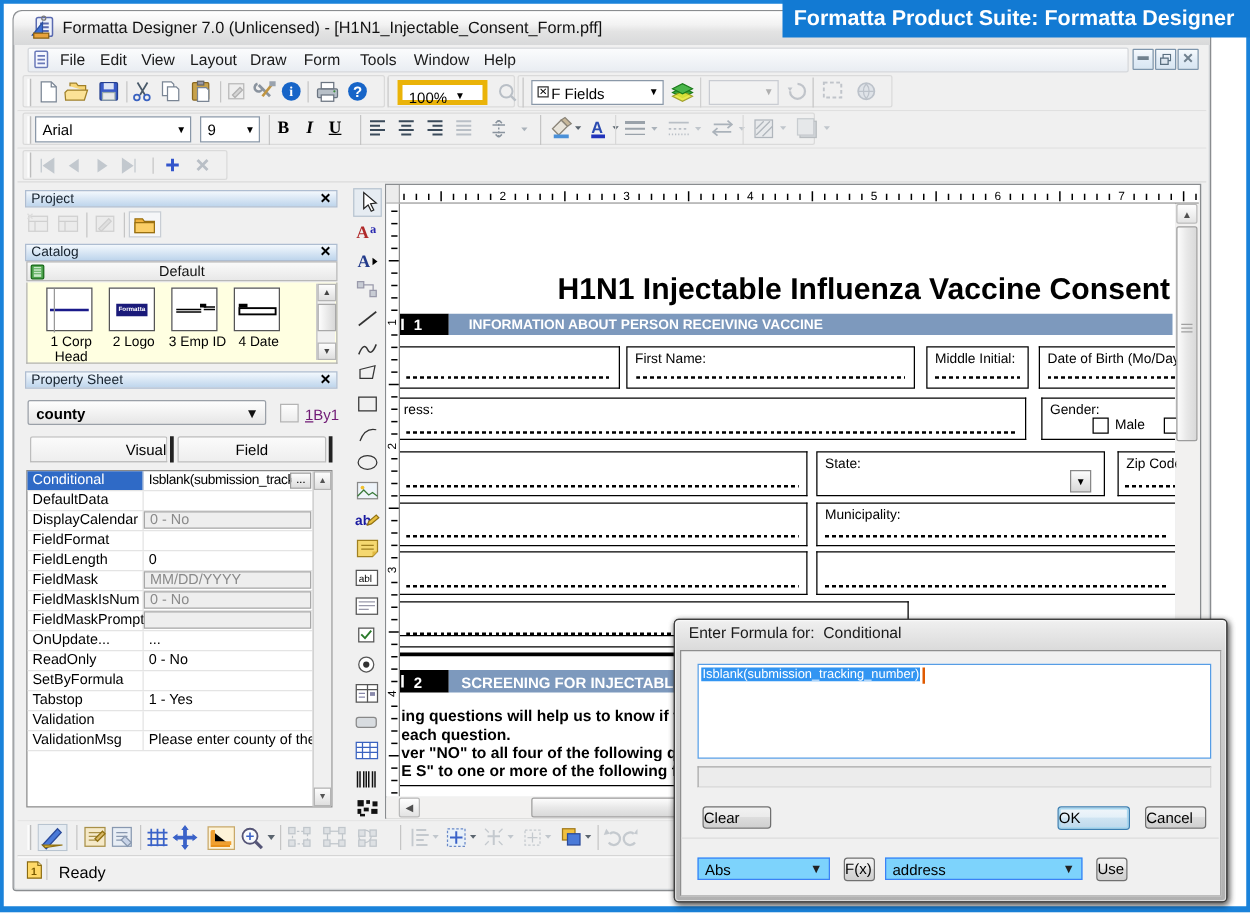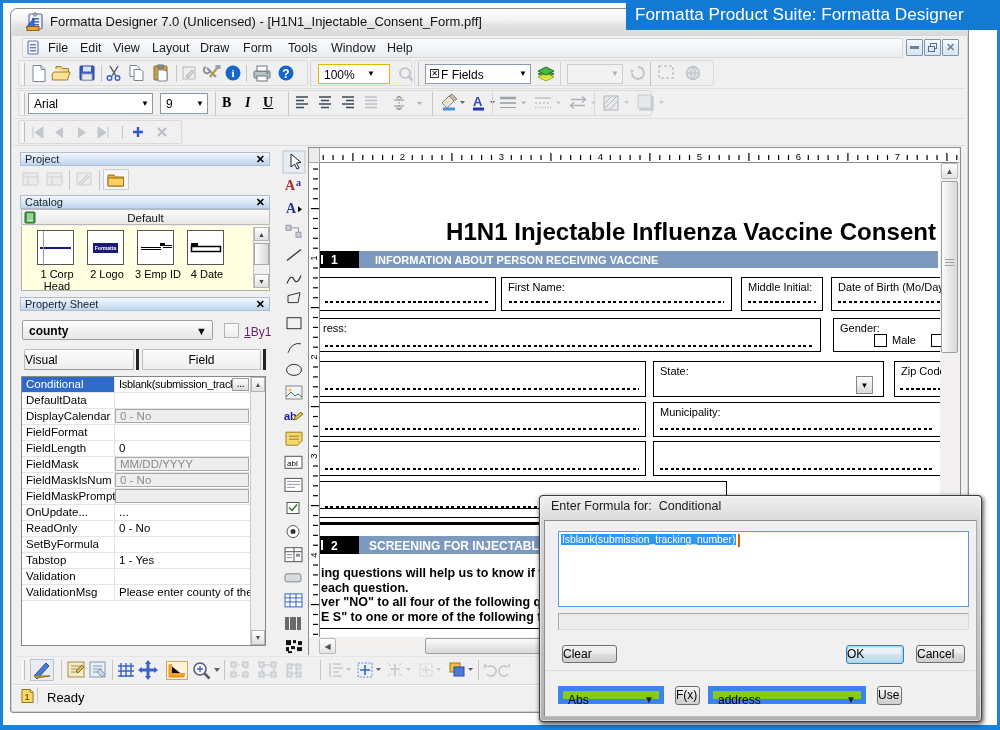--- a/index.html
+++ b/index.html
@@ -27,32 +27,32 @@
 .prow { display:flex; height:16px; line-height:15px; border-bottom:1px solid #e4e4e4; }
 .plab { width:93px; padding-left:4px; border-right:1px solid #e4e4e4; flex:none; }
 .plab.sel { background:#2f6ac6; color:#fff; }
 .pval { flex:1; padding-left:4px; position:relative; }
 .pval .dis { position:absolute; left:0px; top:0px; right:1px; bottom:1px; border:1px solid #a8a8a8; background:#eeeeee; color:#8a8a8a; padding-left:4px; line-height:13px; }
 .dots { position:absolute; right:1px; top:1px; width:17px; height:13px; background:linear-gradient(#fdfdfd,#dcdcdc); border:1px solid #9a9a9a; text-align:center; line-height:9px; color:#000; font-size:10px; }
 
 #canvas { left:308px; top:147px; width:653px; height:508px; background:#f0f0f0; border:1px solid #898c8f; }
 
 #banner { left:626px; top:0px; width:374px; height:30px; background:#127ad3; z-index:60; }
-#banner span { position:absolute; left:9px; top:4px; font-size:17.2px; font-weight:normal; color:#fff; letter-spacing:0px; white-space:nowrap; }
+#banner span { position:absolute; left:9px; top:4px; font-size:17.2px; font-weight:bold; color:#fff; letter-spacing:0px; white-space:nowrap; }
 
 .mdibtn { position:absolute; top:39px; width:17px; height:17px; background:linear-gradient(#f6fafd,#e3edf7 50%,#d8e6f2); border:1px solid #7d95ac; border-radius:1px; color:#70818f; font-size:11px; text-align:center; line-height:15px; font-weight:bold; }
 
 .sep { position:absolute; width:1px; background:#c5c5c5; }
 .grip { position:absolute; width:3px; border-left:1px solid #fff; border-right:1px solid #bdbdbd; }
 .band { position:absolute; border:1px solid #dadada; border-radius:2px; background:transparent; }
 
 #dlg { left:539px; top:495px; width:443px; height:227px; z-index:70; background:linear-gradient(#f0f0f0,#d8d8d8 12%,#c2c2c2 60%,#b0b0b0); border:1px solid #3f3f3f; border-radius:4px; box-shadow:1px 2px 5px rgba(0,0,0,.45), 0 0 0 1px rgba(255,255,255,.55) inset; }
 .w7btn { position:absolute; background:linear-gradient(#f2f2f2,#ebebeb 45%,#dddddd 50%,#cfcfcf); border:1px solid #707070; border-radius:3px; font-size:12px; color:#000; text-align:left; line-height:16px; }
 .w7btn.ok { border:1px solid #3c7fb1; box-shadow:0 0 0 1.5px #a8d8f0 inset; background:linear-gradient(#f1f6fa,#e4f0f8 45%,#cfe4f2 50%,#bcd8ec); }
-.combo { background:#84cc16; border:5px solid #3b82f6; }
+.combo { background:#7dd3fc; border:1px solid #3b82f6; }
 .combo .ctext { position:absolute; left:5px; top:2px; font-size:12px; }
 .combo .carr { position:absolute; right:5px; top:3px; font-size:10px; color:#222; }
 
 .fbox { position:absolute; border:1px solid #000; background:#fff; }
 .flab { position:absolute; left:6px; top:3px; font-size:11px; color:#000; white-space:nowrap; }
 .dash { position:absolute; height:1.5px; background:repeating-linear-gradient(90deg,#000 0 3px,transparent 3px 5.5px); }
 .ptext { left:321px; font-size:12.5px; font-weight:bold; color:#000; white-space:nowrap; width:218px; overflow:hidden; }
 </style>
 </head>
 <body>
@@ -142,21 +142,21 @@
 
   <rect x="224" y="7" width="16" height="7" rx="1" fill="#b8c0c8" stroke="#6a7480"></rect>
     <rect x="227" y="2" width="10" height="5" fill="#fff" stroke="#6a7480"></rect>
     <rect x="227" y="12" width="10" height="5" fill="#fff" stroke="#6a7480"></rect>
     <circle cx="237.5" cy="9" r="0.9" fill="#3a8a3a"></circle>
 
   <circle cx="256" cy="9" r="7.5" fill="#1765c8"></circle>
     <text x="256" y="13.5" font-size="12" font-weight="bold" fill="#fff" text-anchor="middle">?</text>
 </svg>
 <div class="sep" style="left:310px;top:62px;height:24px;background:#d0d0d0"></div>
-<div class="abs" style="left:318px;top:64px;width:72px;height:20px;background:#fff;border:1px solid #eab308">
+<div class="abs" style="left:318px;top:64px;width:72px;height:20px;background:#fff;border:4px solid #eab308">
     <span style="position:absolute;left:5px;top:3px;font-size:12px">100%</span>
     <span style="position:absolute;right:14px;top:4px;font-size:8px">▼</span>
   </div>
 <svg class="abs" style="left:398px;top:66px" width="16" height="16">
     <circle cx="7" cy="7" r="5" fill="none" stroke="#b9bfc6" stroke-width="1.6"></circle>
     <path d="M10.5 10.5 l4 4" stroke="#b9bfc6" stroke-width="2"></path>
   </svg>
 <div class="sep" style="left:418px;top:62px;height:24px"></div>
 <div class="abs" style="left:425px;top:64px;width:106px;height:20px;background:#fff;border:1px solid #8a98a8">
   <span style="position:absolute;left:4px;top:4px;width:9px;height:9px;border:1px solid #333;font-size:8px;line-height:8px;text-align:center">✕</span>
@@ -330,21 +330,21 @@
     <div style="position:absolute;bottom:0;left:0;width:15px;height:14px;background:linear-gradient(#fdfdfd,#dfdfdf);border:1px solid #b4b4b4;font-size:7px;text-align:center;line-height:13px;color:#444">▼</div>
   </div>
 </div>
 <div class="abs panelhdr" style="top:297px">Property Sheet<span class="x">✕</span></div>
 <div class="abs" style="left:22px;top:320px;width:191px;height:20px;background:linear-gradient(#fefefe,#e6e6e6);border:1px solid #9aa0a8;border-radius:2px">
   <span style="position:absolute;left:6px;top:3px;font-size:12px;font-weight:bold;color:#000">county</span>
   <span style="position:absolute;right:5px;top:4px;font-size:11px;color:#111">▼</span>
 </div>
 <div class="abs" style="left:224px;top:323px;width:15px;height:15px;background:linear-gradient(#fdfdfd,#ececec);border:1px solid #b4b4b4"></div>
 <div class="abs" style="left:244px;top:325px;font-size:12px;color:#701a75"><span style="text-decoration:underline">1</span>By1</div>
-<div class="abs" style="left:24px;top:349px;width:110px;height:21px;background:linear-gradient(#fbfbfb,#eeeeee);border:1px solid #bdbdbd;border-bottom:1px solid #9a9a9a;border-radius:2px 2px 0 0;font-size:12px;text-align:left;line-height:20px;color:#000">Visual</div>
+<div class="abs" style="left:24px;top:349px;width:110px;height:21px;background:linear-gradient(#fbfbfb,#eeeeee);border:1px solid #bdbdbd;border-bottom:1px solid #9a9a9a;border-radius:2px 2px 0 0;font-size:12px;text-align:right;line-height:20px;color:#000">Visual</div>
 <div class="abs" style="left:136px;top:349px;width:3px;height:21px;background:#222"></div>
 <div class="abs" style="left:142px;top:349px;width:119px;height:21px;background:linear-gradient(#fbfbfb,#eeeeee);border:1px solid #bdbdbd;border-radius:2px 2px 0 0;font-size:12px;text-align:center;line-height:20px;color:#000">Field</div>
 <div class="abs" style="left:263px;top:349px;width:3px;height:21px;background:#222"></div>
 
 <div class="abs" id="pgrid" style="left:21px;top:376px;width:245px;height:270px;background:#fff;border:1px solid #888"></div>
 <div class="abs" id="pgridrows" style="left:22px;top:377px;width:228px;height:268px;font-size:11.5px;color:#000">
   <div class="prow">
       <div class="plab sel">Conditional</div>
       <div class="pval" style="overflow:hidden;white-space:nowrap;font-size:11px;letter-spacing:-0.3px">Isblank(submission_track<span class="dots">...</span></div>
     </div>

